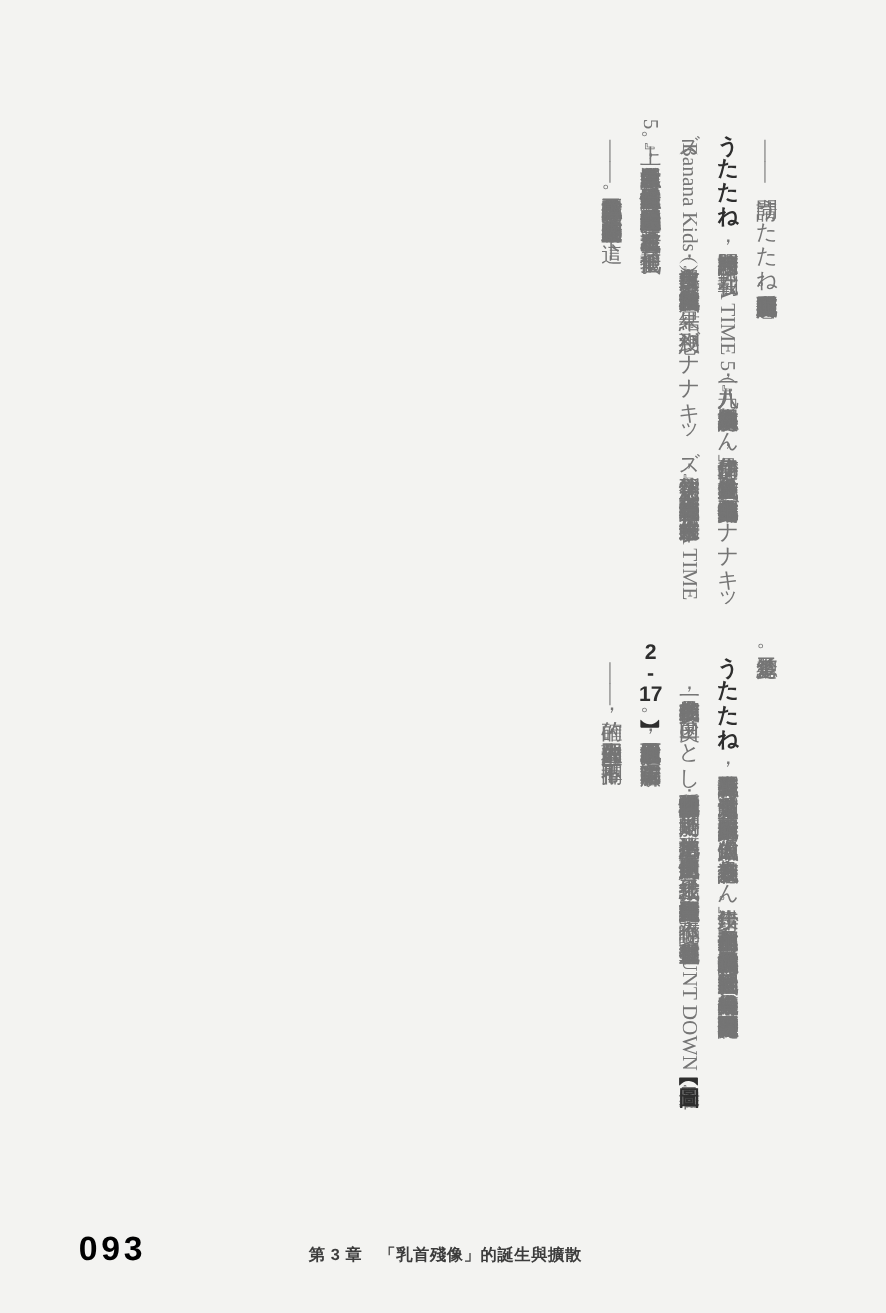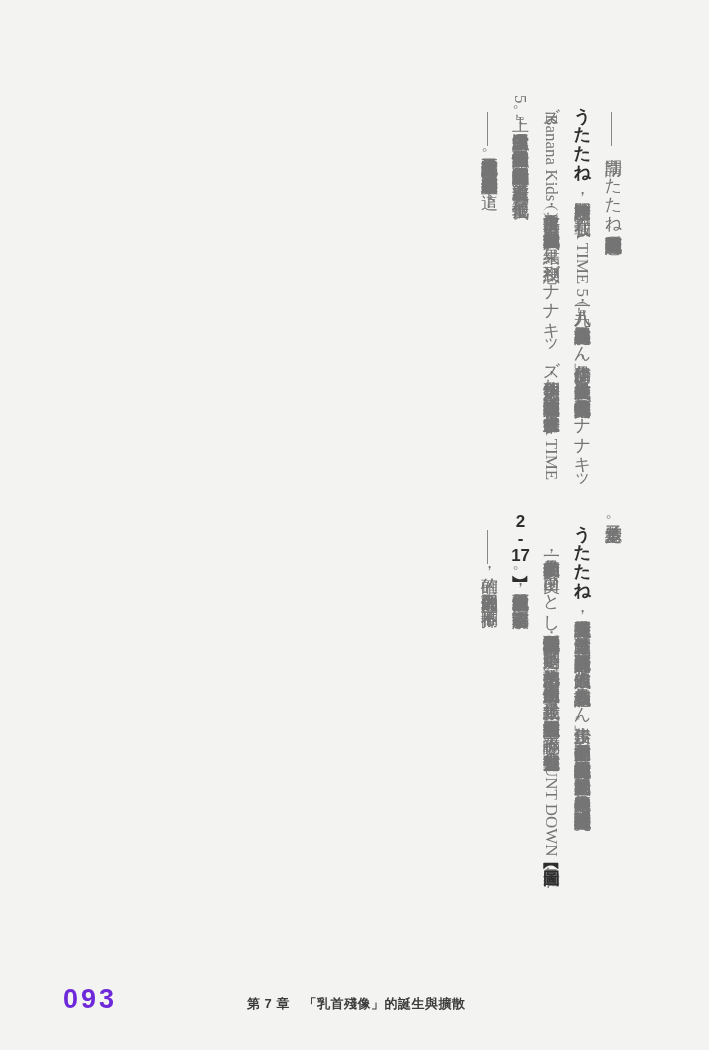--- a/index.html
+++ b/index.html
@@ -52,21 +52,21 @@
   }
   
   .page-number {
     position: absolute;
     left: 63px;
     top: 984px;
     font-family: "Liberation Sans", sans-serif;
     font-weight: 700;
     font-size: 27px;
     letter-spacing: 3px;
-    color: #6d28d9;
+    color: #000000;
   }
   .chapter-title {
     position: absolute;
     left: 247px;
     top: 995px;
     font-family: "Liberation Sans", sans-serif;
     font-weight: 700;
     font-size: 13px;
     letter-spacing: 0.5px;
     color: #3c3c3c;
@@ -85,15 +85,15 @@
 
   <section class="vblock vblock-bottom">
     <p>總算清楚多了。</p>
     <p class="para-answer"><span class="speaker">うたたね</span><span>　不過只要有在雜誌上刊登就算出道，還是受邀刊載才算出道，定義不同的話答案可能也有所不同。但成人系的出道作，我個人認為應該是「暴れん坊少年」沒錯。只是在那部作品刊載的兩年前，我在小學館投稿的作品就已經得獎刊載在雜誌過了。我的同人活動開始得很晚，大概是在大學二年級的時候。而當時一位社團的學長正在社外製作「蘇聯軍事研究同人誌」（笑）。</span></p>
     <p class="para-indent2"><span>在我參加前的上一期作品中，奧田ひとし老師就曾實驗性地畫過俗稱的美少女系封面；於是到了下一期時，他抱著半惡搞的想法，想用個比上期更色情的封面，結果才找上了我。我替那系列同人誌畫過好幾幅插畫。不瞞你說，那幾張插畫也有刊載在『COUNT DOWN』的目錄和卷尾</span><span class="fig-ref"><span>【圖</span><span class="tcy">2</span><span class="tcy">-</span><span class="tcy">17</span><span>】</span></span><span>。原本這個趴在地上的女孩子屁股後面，還畫著蘇聯國旗呢。</span></p>
     <p class="para-question">——的確，那部分因為大人的理由，不刪掉可不</p>
   </section>
 
   <div class="page-number">093</div>
 
-  <div class="chapter-title">第 7 章　「乳首殘像」的誕生與擴散</div>
+  <div class="chapter-title">第 3 章　「乳首殘像」的誕生與擴散</div>
 
 </div>
 
 </body></html>

